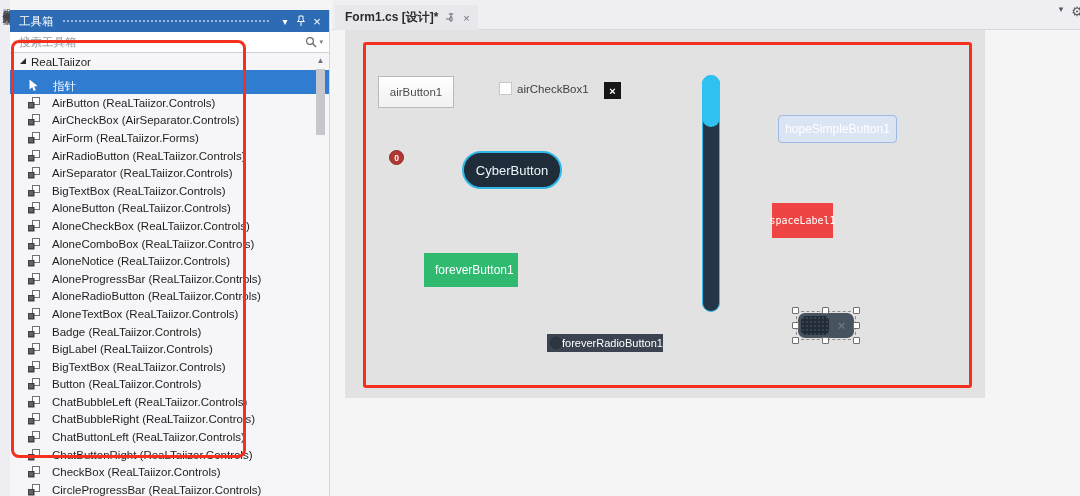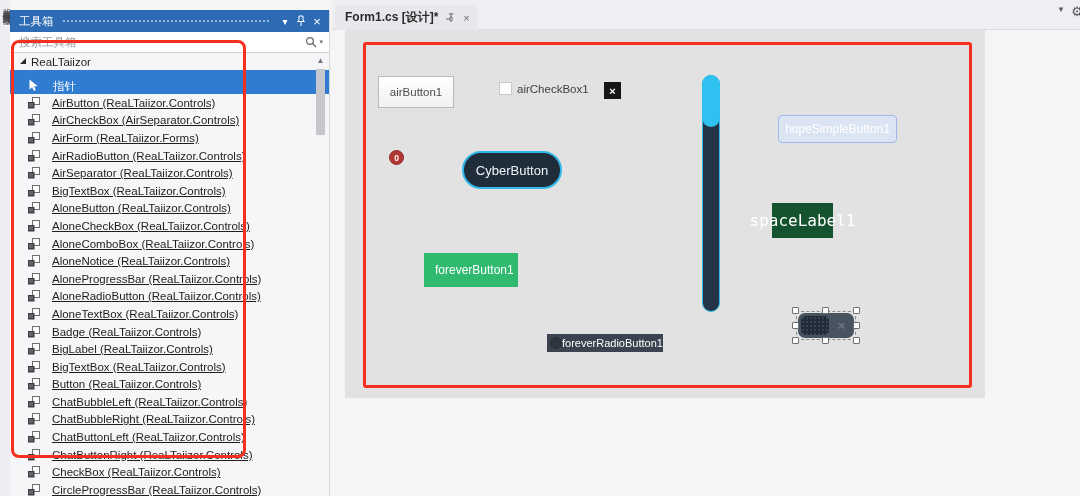--- a/index.html
+++ b/index.html
@@ -63,21 +63,21 @@
   .tb-pointer-row {
     height:24px; background:#2f7cd0; color:#fff; display:flex; align-items:flex-end;
     font-size:11.5px;
   }
   .tb-pointer-row .tb-ico { margin-left:18px; margin-right:14px; }
   .tb-row {
     height:17.6px; display:flex; align-items:center; font-size:11.5px; color:#1e1e1e;
     white-space:nowrap;
   }
   .tb-row .tb-ico { margin-left:18px; margin-right:12px; flex:0 0 auto; display:flex; }
-  .tb-label { overflow:hidden;text-decoration:underline; }
+  .tb-label { overflow:hidden; }
 
   
   .tb-scroll { position:absolute; right:2px; top:46px; width:13px; height:200px; z-index:4; }
   .tb-scroll .up { font-size:8px; color:#72727c; text-align:center; line-height:10px; }
   .tb-scroll .thumb { width:9px; margin:3px auto 0; height:66px; background:#c6c7cd; }
 
   
   .tabstrip {
     position:absolute; left:332px; top:0; width:748px; height:30px;
     background:#efeff3; border-bottom:1px solid #d9d9e0; z-index:1;
@@ -148,22 +148,22 @@
   .vscroll {
     left:357px; top:45px; width:18px; height:237px; border-radius:9px;
     background:#243547; border:1px solid #35bbe8;
   }
   .vscroll .thumb {
     position:absolute; left:-1px; top:-1px; width:18px; height:52px;
     border-radius:9px; background:#2fc1ef;
   }
 
   .space-label {
-    left:427px; top:173px; width:61px; height:35px; background:#14532d;
-    color:#fff; font-size:16px; font-family:"DejaVu Sans Mono", monospace;
+    left:427px; top:173px; width:61px; height:35px; background:#ef4444;
+    color:#fff; font-size:10px; font-family:"DejaVu Sans Mono", monospace;
     display:flex; align-items:center; justify-content:center;
   }
 
   .forever-button {
     left:79px; top:223px; width:94px; height:34px; background:#2fba70;
     color:#fff; font-size:12px; display:flex; align-items:center; padding-left:11px;
   }
 
   .forever-radio {
     left:202px; top:304px; width:116px; height:18px; background:#3a434f;

